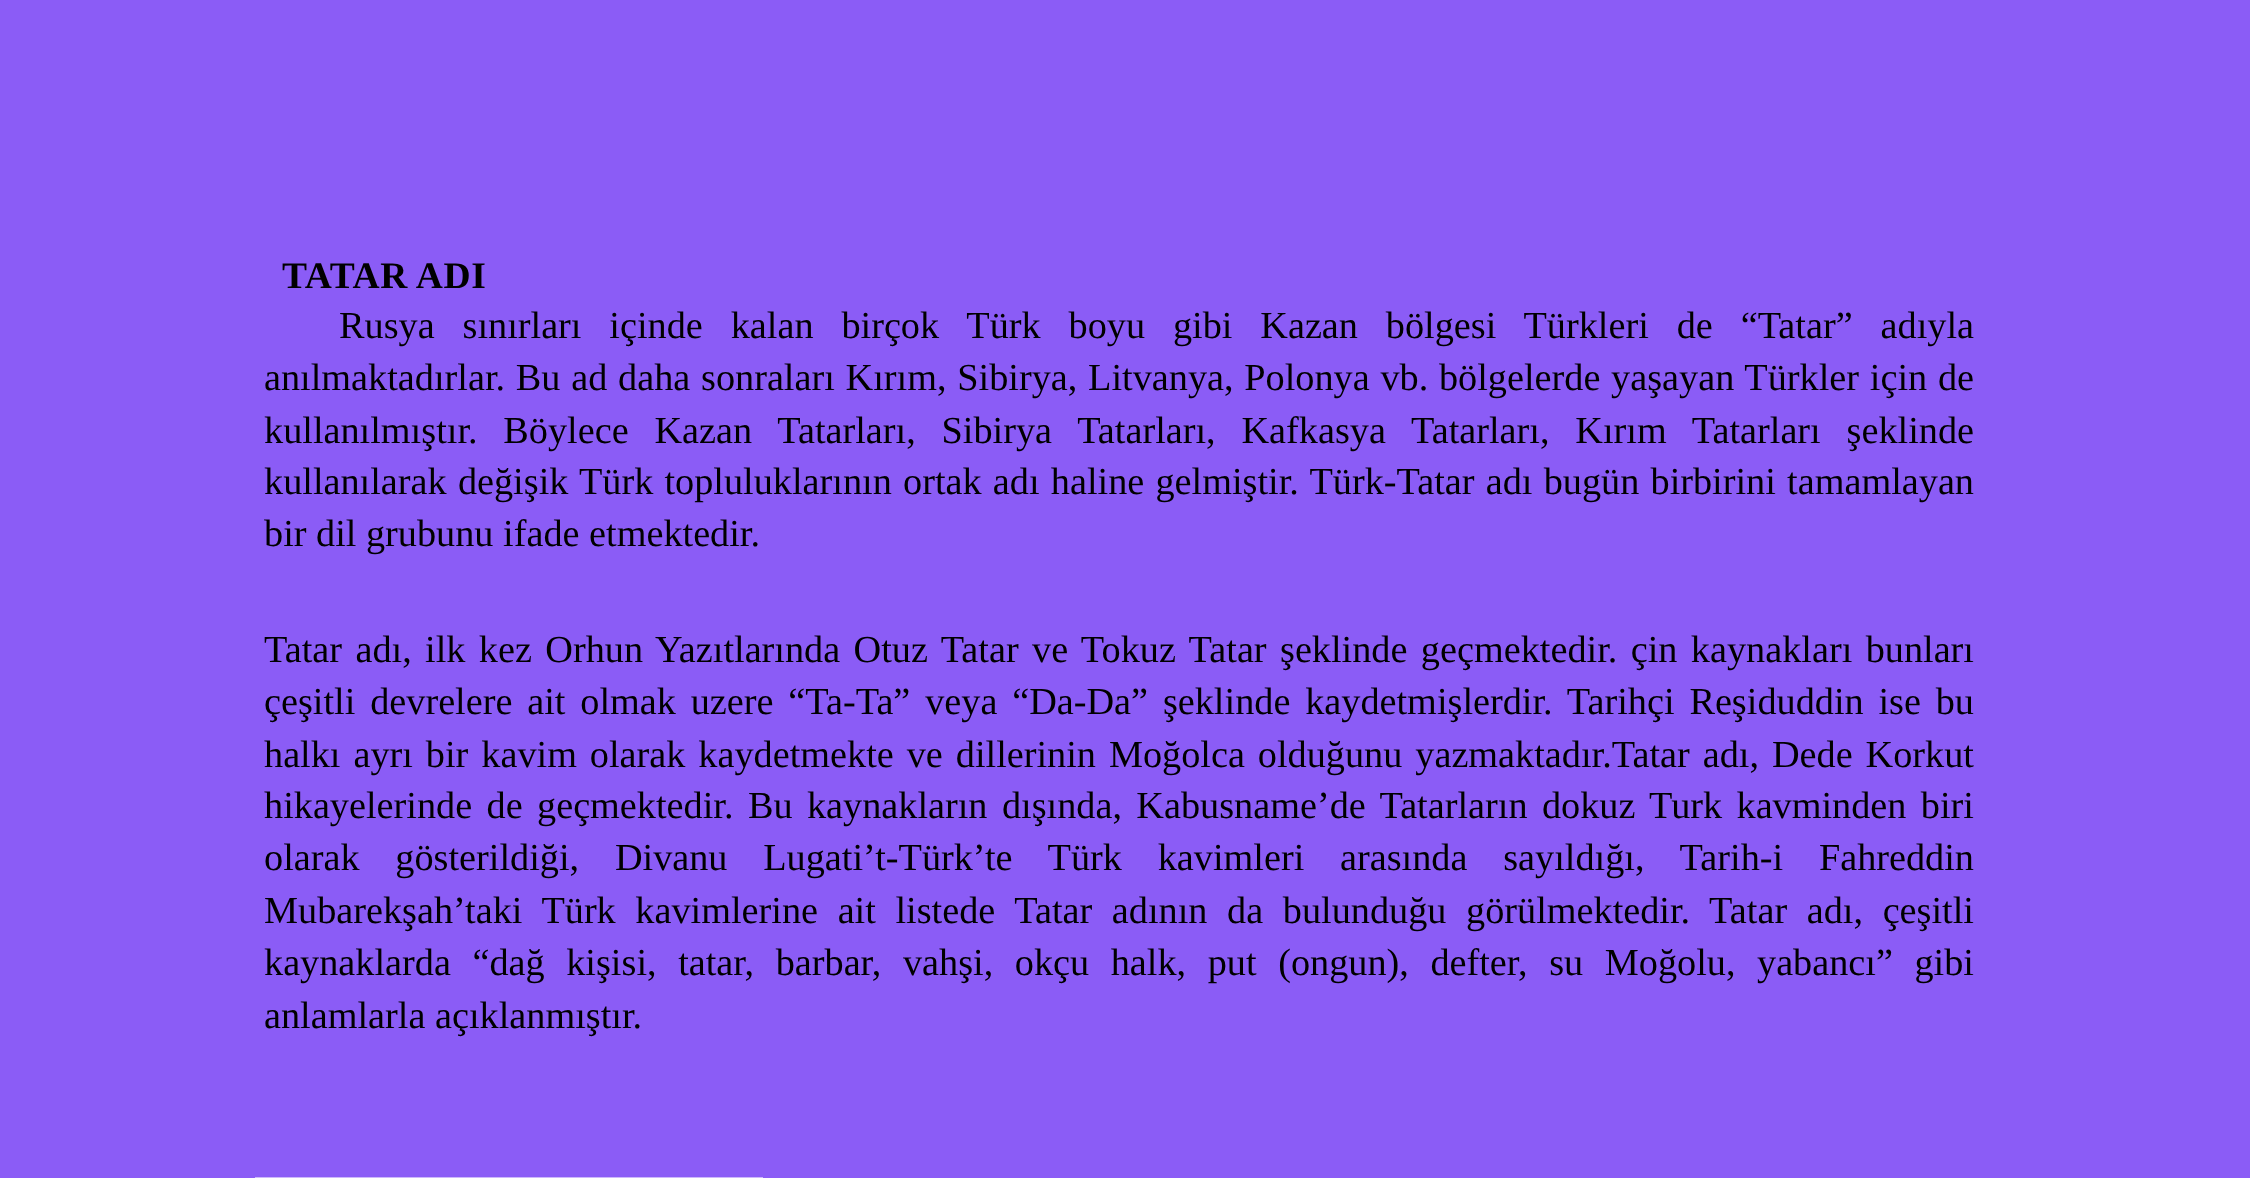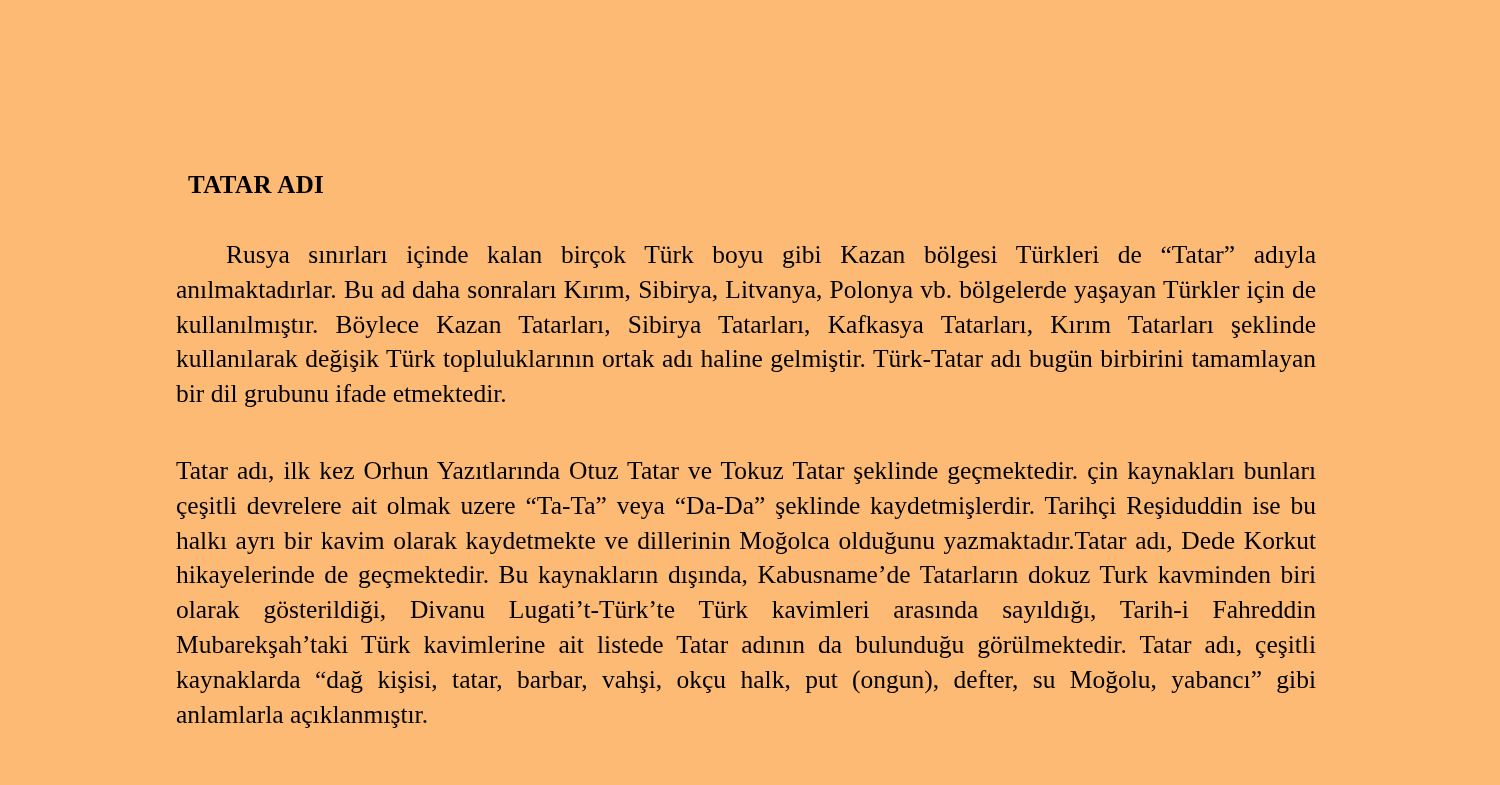--- a/index.html
+++ b/index.html
@@ -11,21 +11,21 @@
     width: 1500px;
     height: 785px;
     overflow: hidden;
     font-family: "Liberation Serif", serif;
     color: #000000;
   }
   .page {
     position: relative;
     width: 1500px;
     height: 785px;
-    background: #fdba74;
+    background: #8b5cf6;
   }
   .doc-body {
     position: absolute;
     left: 176px;
     top: 170px;
     width: 1140px;
   }
   .doc-title {
     font-size: 25px;
     font-weight: bold;
@@ -35,21 +35,20 @@
   }
   .para {
     font-size: 25.5px;
     line-height: 34.8px;
     text-align: justify;
     margin: 0;
     -webkit-hyphens: none;
     hyphens: none;
   }
   .para-first {
-    margin-top: 38px;
     text-indent: 50px;
   }
   .para-second {
     margin-top: 42px;
   }
 </style>
 </head>
 <body>
 
 <div class="page">

